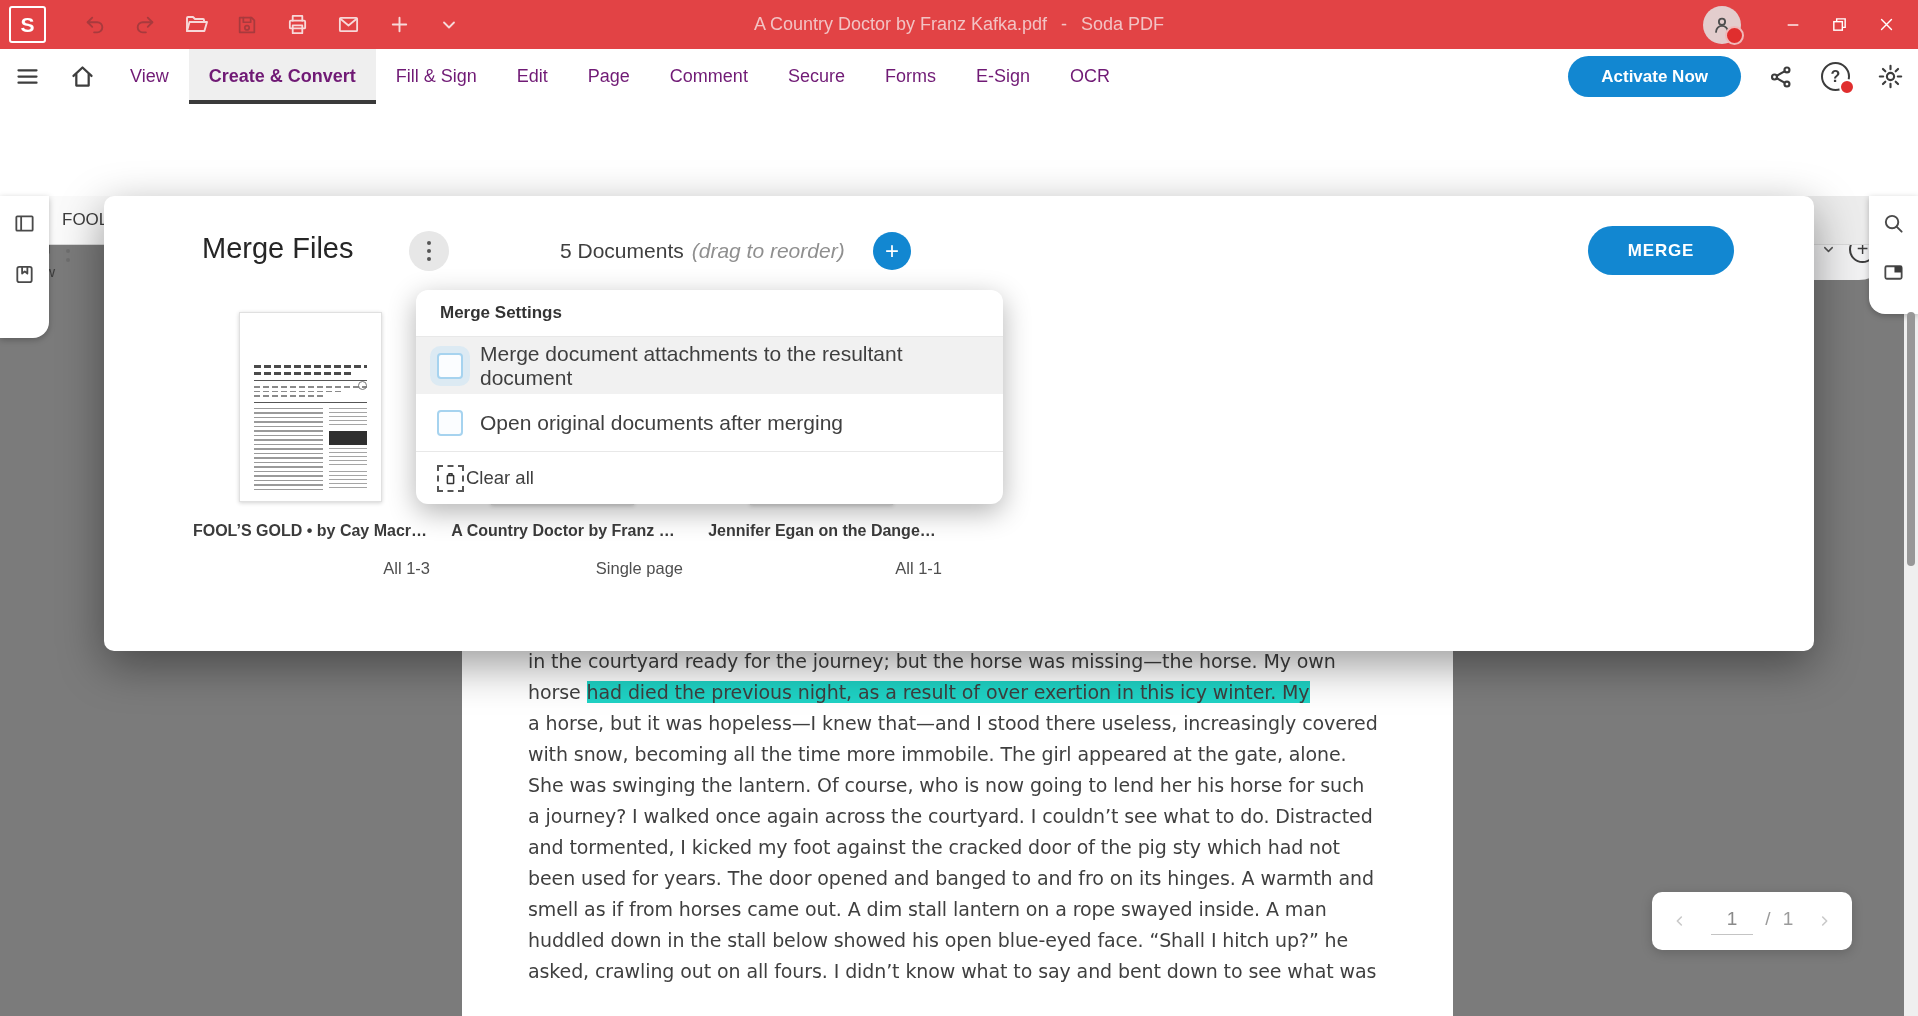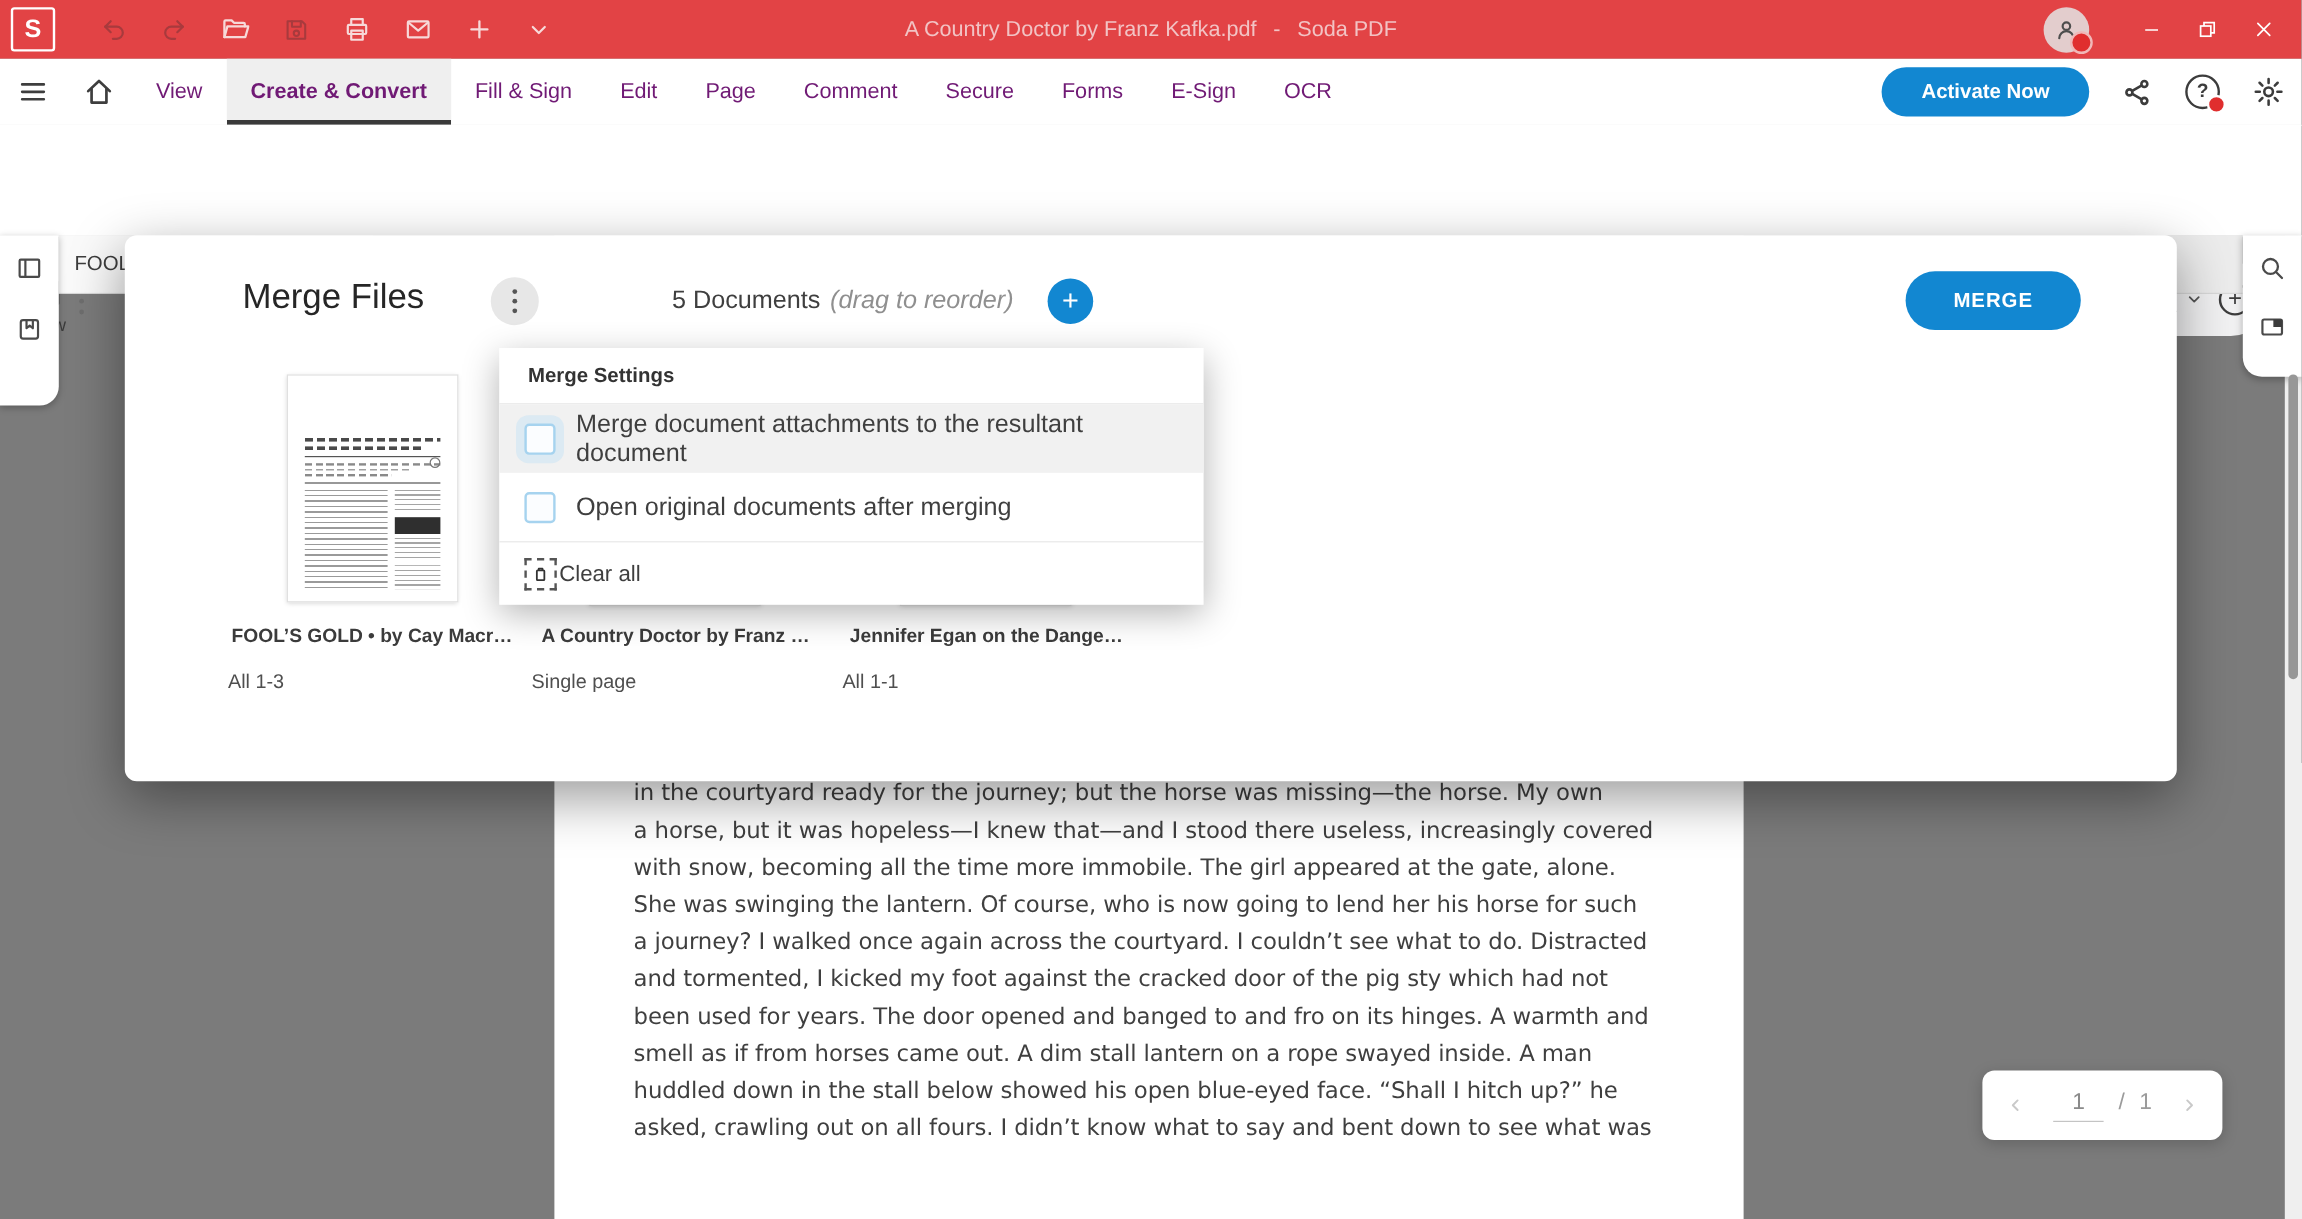--- a/index.html
+++ b/index.html
@@ -83,37 +83,37 @@
   .dlg-kebab i{width:4px;height:4px;border-radius:50%;background:#555;}
   .dlg-count{position:absolute;left:456px;top:43px;font-size:21px;color:#3f3f3f;white-space:nowrap;}
   .dlg-count .hint{font-style:italic;color:#8f8f8f;margin-left:8px;}
   .dlg-plus{position:absolute;left:769px;top:36px;width:38px;height:38px;border-radius:50%;background:#1287d1;color:#fff;
     display:flex;align-items:center;justify-content:center;font-size:24px;cursor:pointer;line-height:1;}
   .dlg-merge{position:absolute;left:1484px;top:30px;width:146px;height:49px;border-radius:25px;background:#1287d1;color:#fff;
     font-size:17px;font-weight:bold;letter-spacing:.8px;display:flex;align-items:center;justify-content:center;cursor:pointer;}
   .card{position:absolute;top:116px;width:143px;background:#fff;border:1px solid #e0e0e0;box-shadow:0 1px 4px rgba(0,0,0,.18);
     box-sizing:border-box;cursor:grab;}
   .doc-name{position:absolute;top:326px;width:240px;text-align:center;font-size:16px;font-weight:600;color:#3b3b3b;white-space:nowrap;}
-  .doc-pages{position:absolute;top:363px;width:240px;text-align:left;font-size:16.5px;color:#4f4f4f;}
+  .doc-pages{position:absolute;top:363px;width:240px;text-align:right;font-size:16.5px;color:#4f4f4f;}
 
   
   .thumb{position:absolute;inset:0;padding:52px 14px 18px;box-sizing:border-box;}
   .th-wordline{height:3px;background:repeating-linear-gradient(90deg,#4a4a4a 0 7px,transparent 7px 10px);margin-bottom:4px;}
   .th-wordline.w2{width:86%;}
   .th-circ{position:absolute;right:14px;top:68px;width:7px;height:7px;border:1px solid #777;border-radius:50%;}
   .th-rule{height:1px;background:#555;margin:5px 0;}
   .th-fineline{height:1.5px;background:repeating-linear-gradient(90deg,#8a8a8a 0 6px,transparent 6px 9px);margin-bottom:3px;}
   .th-cols{display:flex;gap:6px;height:84px;margin-top:4px;}
   .th-col-l{flex:1;background:repeating-linear-gradient(180deg,#9a9a9a 0 1.2px,transparent 1.2px 4.5px);}
   .th-col-r{width:34%;display:flex;flex-direction:column;gap:3px;}
   .th-dark{height:14px;background:#2f2f2f;}
   .th-fine{flex:1;background:repeating-linear-gradient(180deg,#a5a5a5 0 1px,transparent 1px 4px);}
 
   
-  .popup{position:absolute;left:416px;top:290px;width:587px;background:#fff;border-radius:0;z-index:10;
+  .popup{position:absolute;left:416px;top:290px;width:587px;background:#fff;border-radius:12px;z-index:10;
     box-shadow:0 8px 28px rgba(0,0,0,.3);overflow:hidden;}
   .sp-head{height:46px;display:flex;align-items:center;padding:0 24px;border-bottom:1px solid #e8e8e8;
     font-size:17px;font-weight:bold;color:#333;}
   .sp-row{display:flex;align-items:center;height:57px;padding:0 21px;gap:17px;cursor:pointer;}
   .sp-row.hover{background:#f1f1f1;}
   .sp-row .cbx{width:26px;height:26px;border:2px solid #a6d3ef;border-radius:4px;background:#fbfdff;box-sizing:border-box;flex:none;}
   .sp-row.hover .cbx{box-shadow:0 0 0 7px rgba(180,220,245,.35);}
   .sp-row .optlbl{font-size:21px;color:#3f3f3f;}
   .sp-clear{display:flex;align-items:center;height:52px;padding:0 21px;gap:2px;border-top:1px solid #e8e8e8;cursor:pointer;}
   .trash-dashed{width:27px;height:27px;border:2px dashed #555;display:flex;align-items:center;justify-content:center;box-sizing:border-box;flex:none;}
@@ -415,20 +415,21 @@
         <svg width="23" height="23" viewBox="0 0 24 24" fill="none" stroke="currentColor" stroke-width="1.9" stroke-linejoin="round">
           <rect x="4.5" y="4" width="15" height="16" rx="2"></rect>
           <path d="M9.5 4v7l2.75-2.3L15 11V4"></path>
         </svg>
       </span>
   </div>
 
   <div class="page">
     <div class="page-text">
       <div>in the courtyard ready for the journey; but the horse was missing—the horse. My own</div>
+      <div><span>horse </span><span class="hl">had died the previous night, as a result of over exertion in this icy winter. My</span></div>
       <div>a horse, but it was hopeless—I knew that—and I stood there useless, increasingly covered</div>
       <div>with snow, becoming all the time more immobile. The girl appeared at the gate, alone.</div>
       <div>She was swinging the lantern. Of course, who is now going to lend her his horse for such</div>
       <div>a journey? I walked once again across the courtyard. I couldn’t see what to do. Distracted</div>
       <div>and tormented, I kicked my foot against the cracked door of the pig sty which had not</div>
       <div>been used for years. The door opened and banged to and fro on its hinges. A warmth and</div>
       <div>smell as if from horses came out. A dim stall lantern on a rope swayed inside. A man</div>
       <div>huddled down in the stall below showed his open blue-eyed face. “Shall I hitch up?” he</div>
       <div>asked, crawling out on all fours. I didn’t know what to say and bent down to see what was</div>
     </div>

